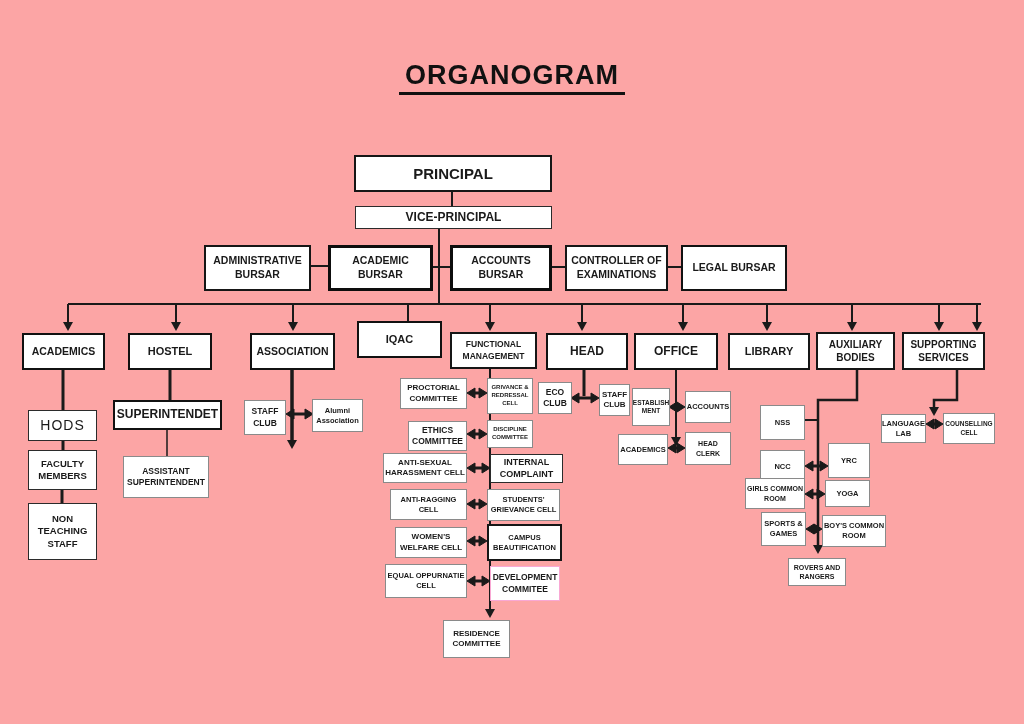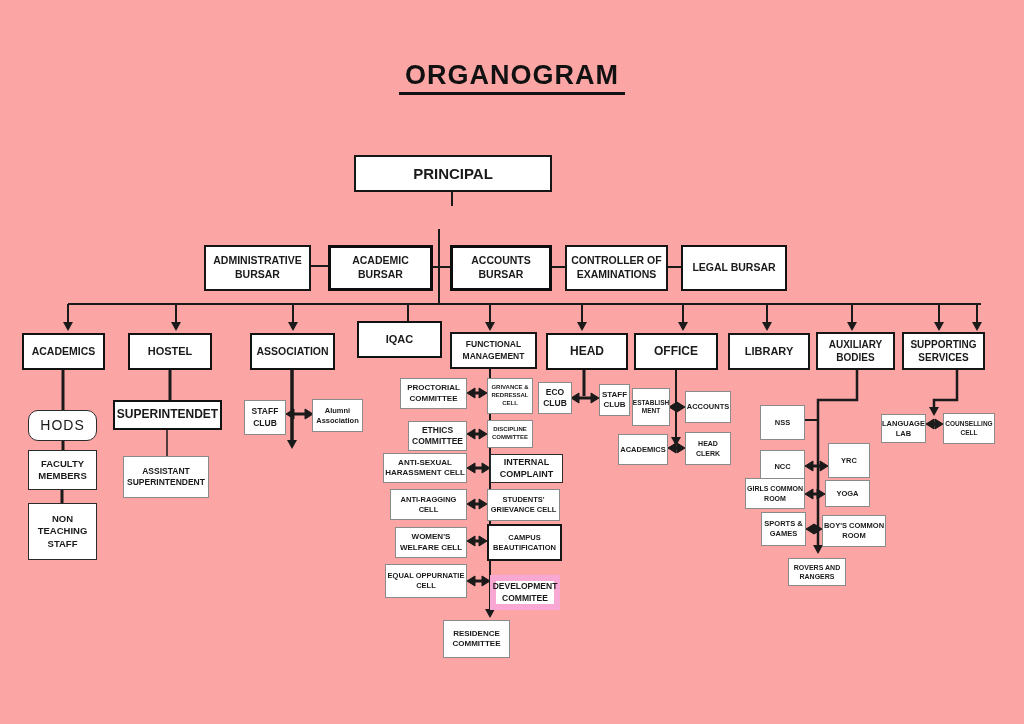--- a/index.html
+++ b/index.html
@@ -12,26 +12,26 @@
     display:inline-block;font-size:27px;font-weight:800;letter-spacing:1px;
     color:#111;border-bottom:3px solid #111;padding:0 6px 1px 6px;
   }
   svg.layer{position:absolute;left:0;top:0;}
   .node{
     position:absolute;display:flex;align-items:center;justify-content:center;
     text-align:center;white-space:pre-line;font-weight:700;color:#1a1a1a;
     line-height:1.3;background:#fff;box-sizing:border-box;padding:0;
   }
   .b1 {border:1px solid #8a8a8a;}
-  .b1d{border:6px solid #f9a8d4;margin-top:9px;}
+  .b1d{border:1px solid #f9a8d4;}
   .b15{border:1.5px solid #2b2b2b;}
   .b2 {border:2px solid #161616;}
   .b25{border:2.5px solid #111;}
   .b3 {border:3px solid #0d0d0d;}
-  .normal{font-weight:400;letter-spacing:1px;border-radius:10px;}
+  .normal{font-weight:400;letter-spacing:1px;}
 </style>
 </head>
 <body>
 
 <div id="canvas">
 
   <div id="title-wrap">
     <span>ORGANOGRAM</span>
   </div>
 
@@ -139,20 +139,21 @@
         </g>
       <g>
           <path d="M931,424 H938" stroke-width="3"></path>
           <polygon points="926,424 934,419 934,429"></polygon>
           <polygon points="943,424 935,419 935,429"></polygon>
         </g>
     </g>
   </svg>
 
   <div class="node b2" style="left:354px;top:155px;width:198px;height:37px;font-size:15px">PRINCIPAL</div>
+  <div class="node b15" style="left:355px;top:206px;width:197px;height:23px;font-size:12px">VICE-PRINCIPAL</div>
 
   <div class="node b2" style="left:204px;top:245px;width:107px;height:46px;font-size:10.5px">ADMINISTRATIVE
 BURSAR</div>
   <div class="node b3" style="left:328px;top:245px;width:105px;height:46px;font-size:10.5px">ACADEMIC
 BURSAR</div>
   <div class="node b3" style="left:450px;top:245px;width:102px;height:46px;font-size:10.5px">ACCOUNTS
 BURSAR</div>
   <div class="node b2" style="left:565px;top:245px;width:103px;height:46px;font-size:10.5px">CONTROLLER  OF
 EXAMINATIONS</div>
   <div class="node b25" style="left:681px;top:245px;width:106px;height:46px;font-size:10.5px">LEGAL BURSAR</div>

